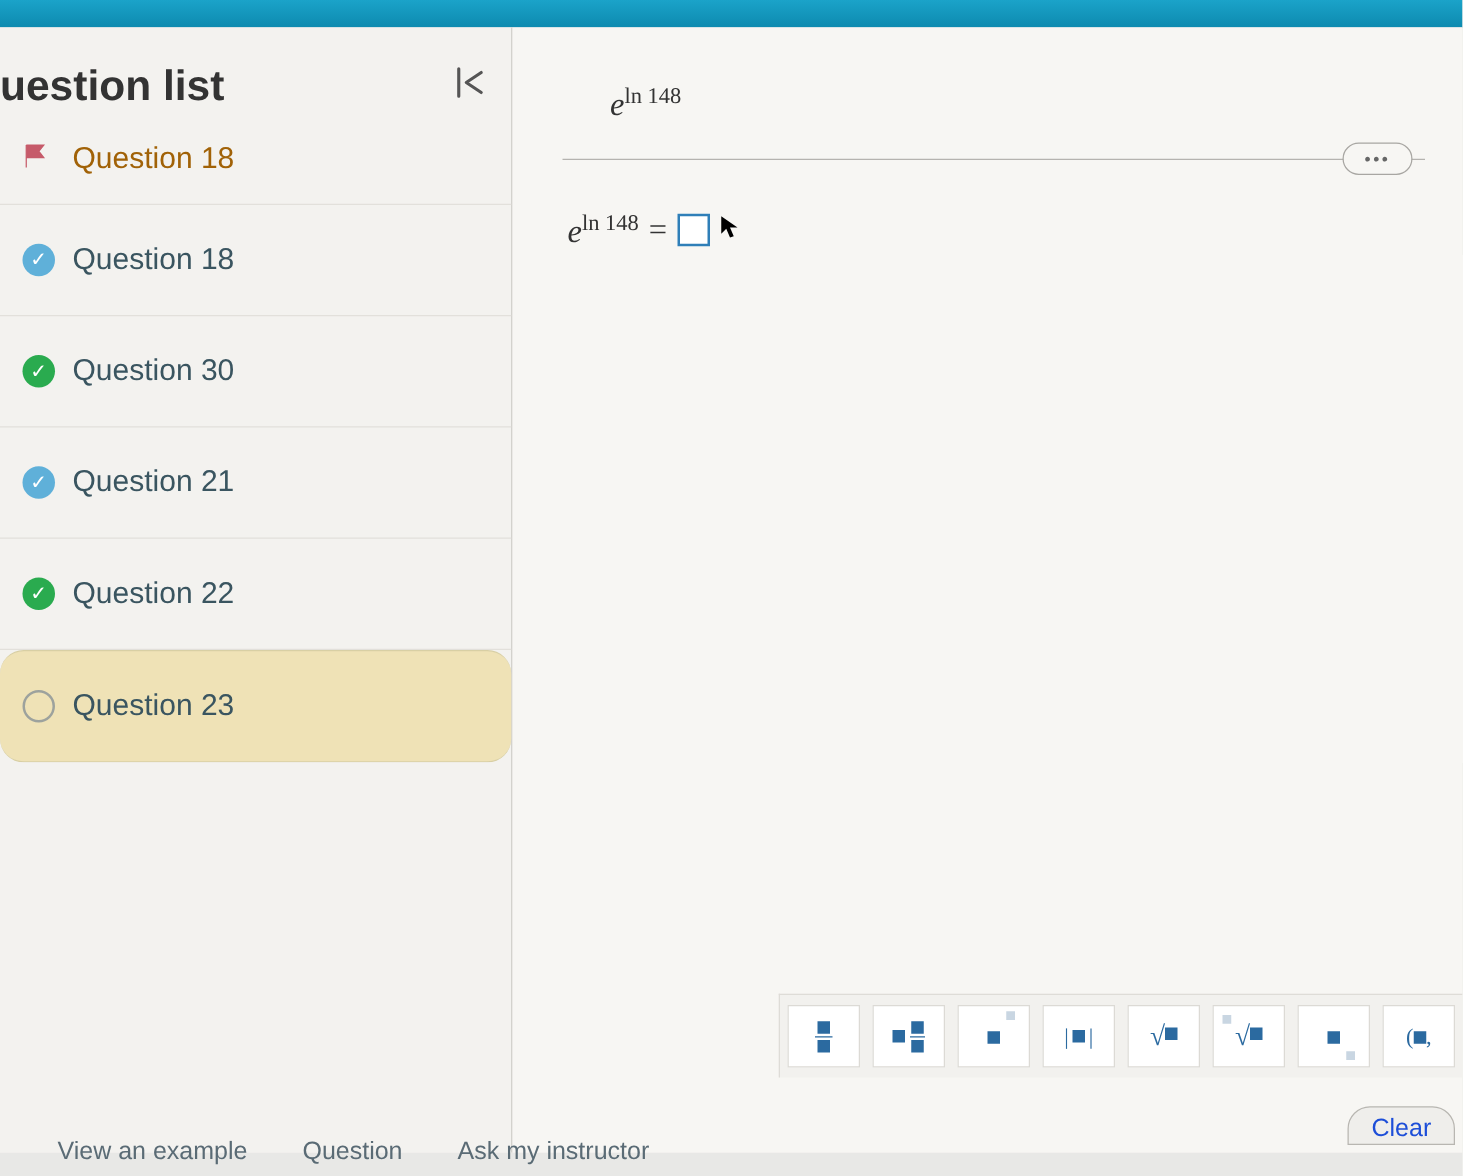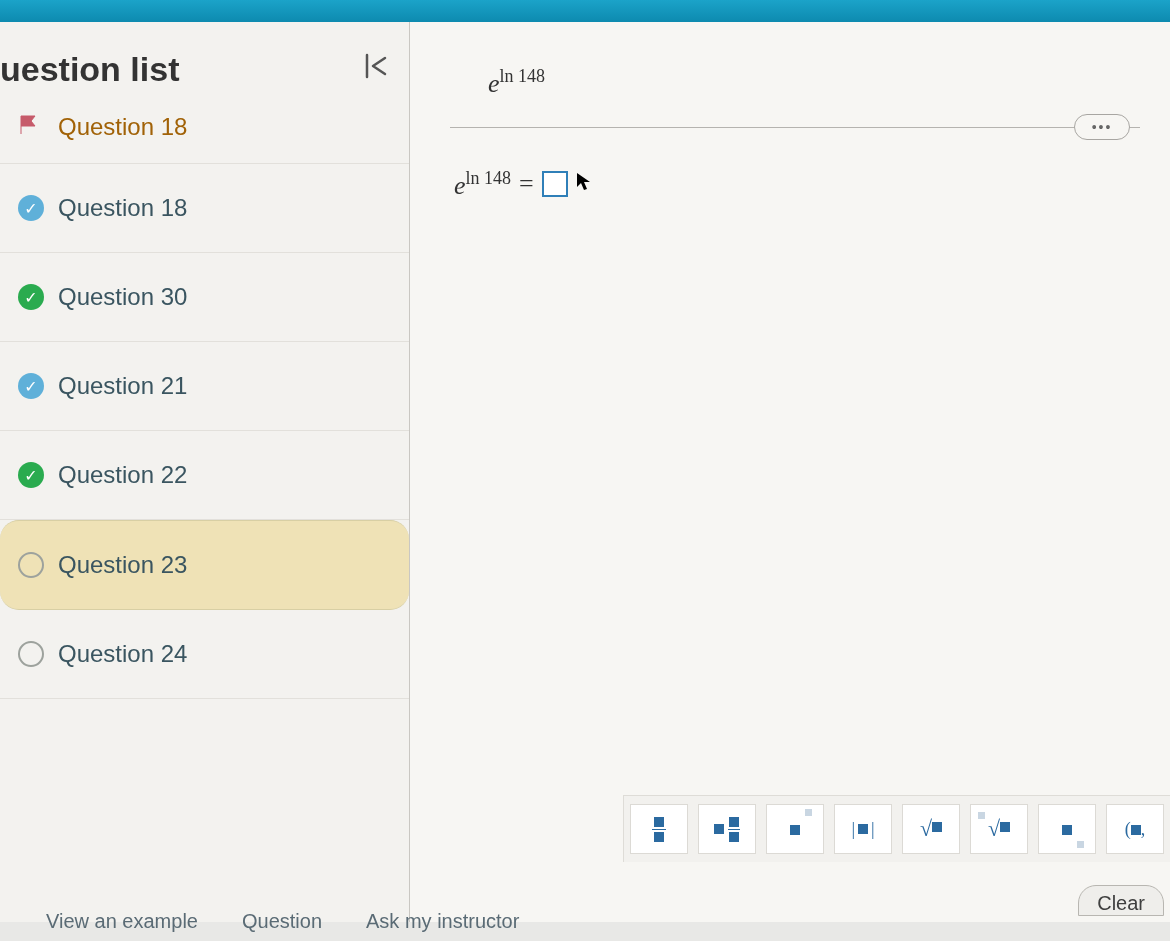--- a/index.html
+++ b/index.html
@@ -107,21 +107,21 @@
   }
   .mt-btn .box{width:10px;height:10px;background:#2b6aa0;display:inline-block;}
   .mt-btn .lbox{width:10px;height:10px;background:#c9d6e2;display:inline-block;}
   .footer-links{
     position:absolute; bottom:8px; left:12px; right:0;
     display:flex; gap:44px; color:#5a6b75; font-size:20px;margin-left:34px;
   }
   .clear-btn{
     position:absolute; bottom:6px; right:6px;
     border:1px solid #b8b6b1; border-radius:18px 18px 0 0;
-    padding:6px 18px 0 18px; color:#404040; background:#efeeeb; font-size:20px;
+    padding:6px 18px 0 18px; color:#1d4ed8; background:#efeeeb; font-size:20px;
   }
 </style>
 </head>
 <body>
 
 <div class="topbar"></div>
 
 <div class="main">
 
   <div class="sidebar">
@@ -163,24 +163,20 @@
       <div class="qitem">
         <span class="status-icon check green">✓</span>
         <span>Question 22</span>
       </div>
 
       <div class="qitem active">
         <span class="status-icon empty-circle"></span>
         <span>Question 23</span>
       </div>
 
-      <div class="qitem">
-        <span class="status-icon empty-circle"></span>
-        <span>Question 24</span>
-      </div>
 
 
     </div>
   </div>
 
   <div class="content">
 
     <div class="expr-display">
       <span class="e">e</span><sup>ln 148</sup>
     </div>

